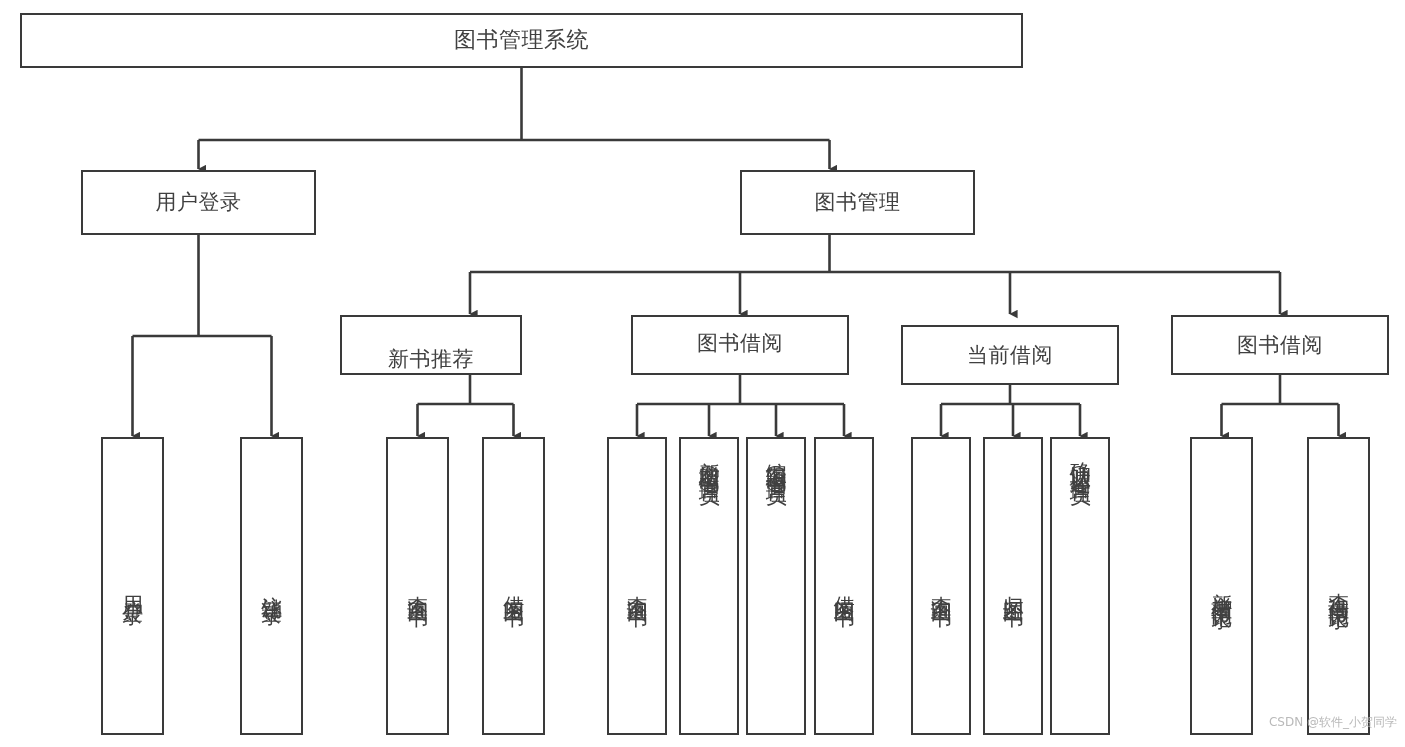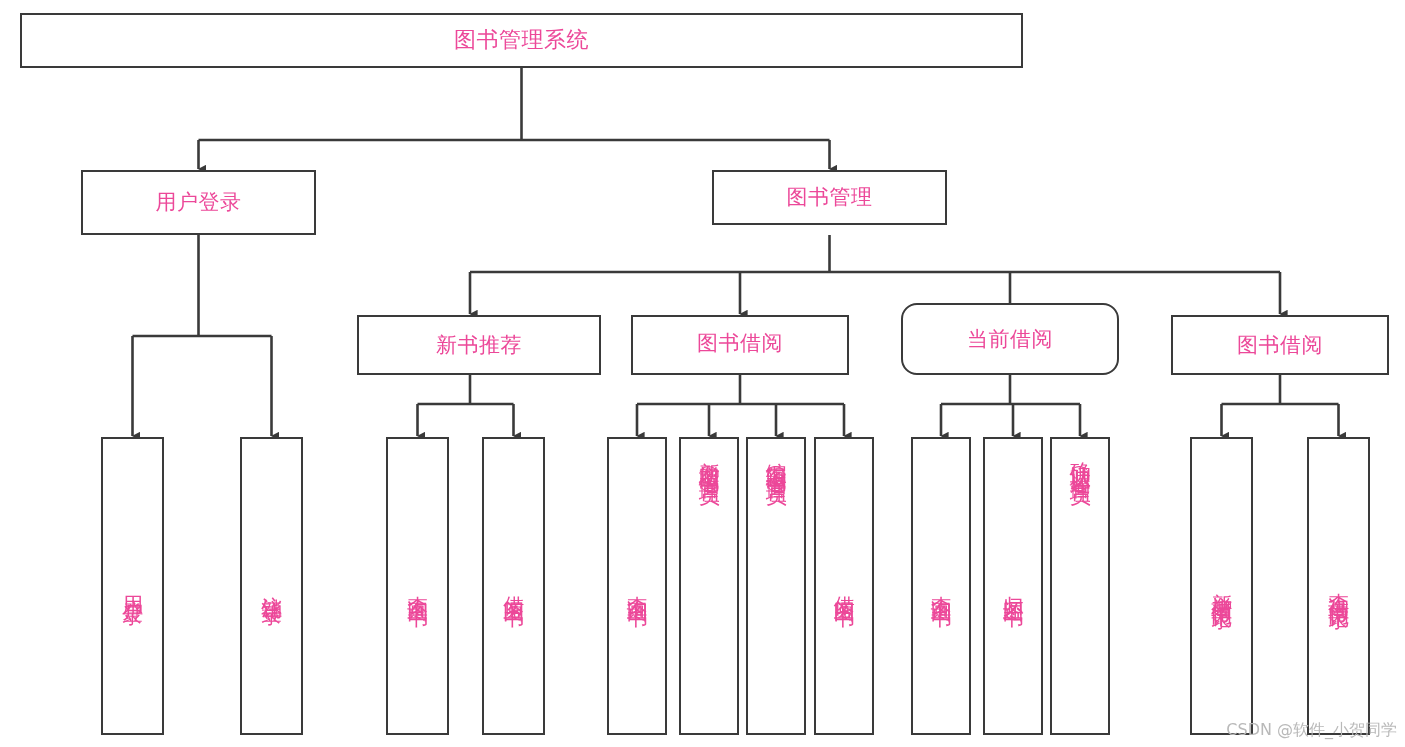--- a/index.html
+++ b/index.html
@@ -33,21 +33,21 @@
     border: 2.2px solid #3a3a3a;
     display: flex;
     align-items: center;
     justify-content: center;
     color: #222222;
   }
   .node-label {
     display: block;
     text-align: center;
     line-height: 1.28;
-    color: #ec4899;
+    color: #404040;
     letter-spacing: 0.5px;
   }
   
   .node.horiz .node-label {
     font-size: 21px;
     writing-mode: horizontal-tb;
   }
   .node.root .node-label {
     font-size: 22px;
   }
@@ -68,22 +68,22 @@
     margin-bottom: auto;
   }
   
   .node.vert.tall-text .node-label {
     margin-top: 6px;
     margin-bottom: auto;
   }
   #watermark {
     position: absolute;
     right: 8px;
-    bottom: 6px;
-    font-size: 16px;
+    bottom: 16px;
+    font-size: 12px;
     color: #b9b9b9;
     white-space: nowrap;
     user-select: none;
   }
 </style>
 </head>
 <body>
 
 <div id="diagram-root">
 
@@ -130,30 +130,30 @@
       </g>
   </svg>
 
   <div id="node-group">
       <div class="node horiz root" style="left: 20px; top: 13px; width: 1003px; height: 55px;">
         <span class="node-label">图书管理系统</span>
       </div>
       <div class="node horiz" style="left: 81px; top: 170px; width: 235px; height: 65px;">
         <span class="node-label">用户登录</span>
       </div>
-      <div class="node horiz" style="left: 712px; top: 170px; width: 235px; height: 55px; justify-content: center;">
+      <div class="node horiz" style="left: 740px; top: 170px; width: 235px; height: 65px; justify-content: center;">
         <span class="node-label">图书管理</span>
       </div>
-      <div class="node horiz" style="left: 357px; top: 315px; width: 244px; height: 60px;">
+      <div class="node horiz" style="left: 340px; top: 315px; width: 182px; height: 60px; align-items: flex-end;">
         <span class="node-label">新书推荐</span>
       </div>
       <div class="node horiz" style="left: 631px; top: 315px; width: 218px; height: 60px; font-family: Liberation Mono, monospace;">
         <span class="node-label">图书借阅</span>
       </div>
-      <div class="node horiz" style="left: 901px; top: 303px; width: 218px; height: 72px; border-radius: 16px;">
+      <div class="node horiz" style="left: 901px; top: 325px; width: 218px; height: 60px;">
         <span class="node-label">当前借阅</span>
       </div>
       <div class="node horiz" style="left: 1171px; top: 315px; width: 218px; height: 60px;">
         <span class="node-label">图书借阅</span>
       </div>
       <div class="node vert" style="left: 101px; top: 437px; width: 63px; height: 298px;">
         <span class="node-label">用户登录</span>
       </div>
       <div class="node vert" style="left: 240px; top: 437px; width: 63px; height: 298px;">
         <span class="node-label">注销登录</span>

